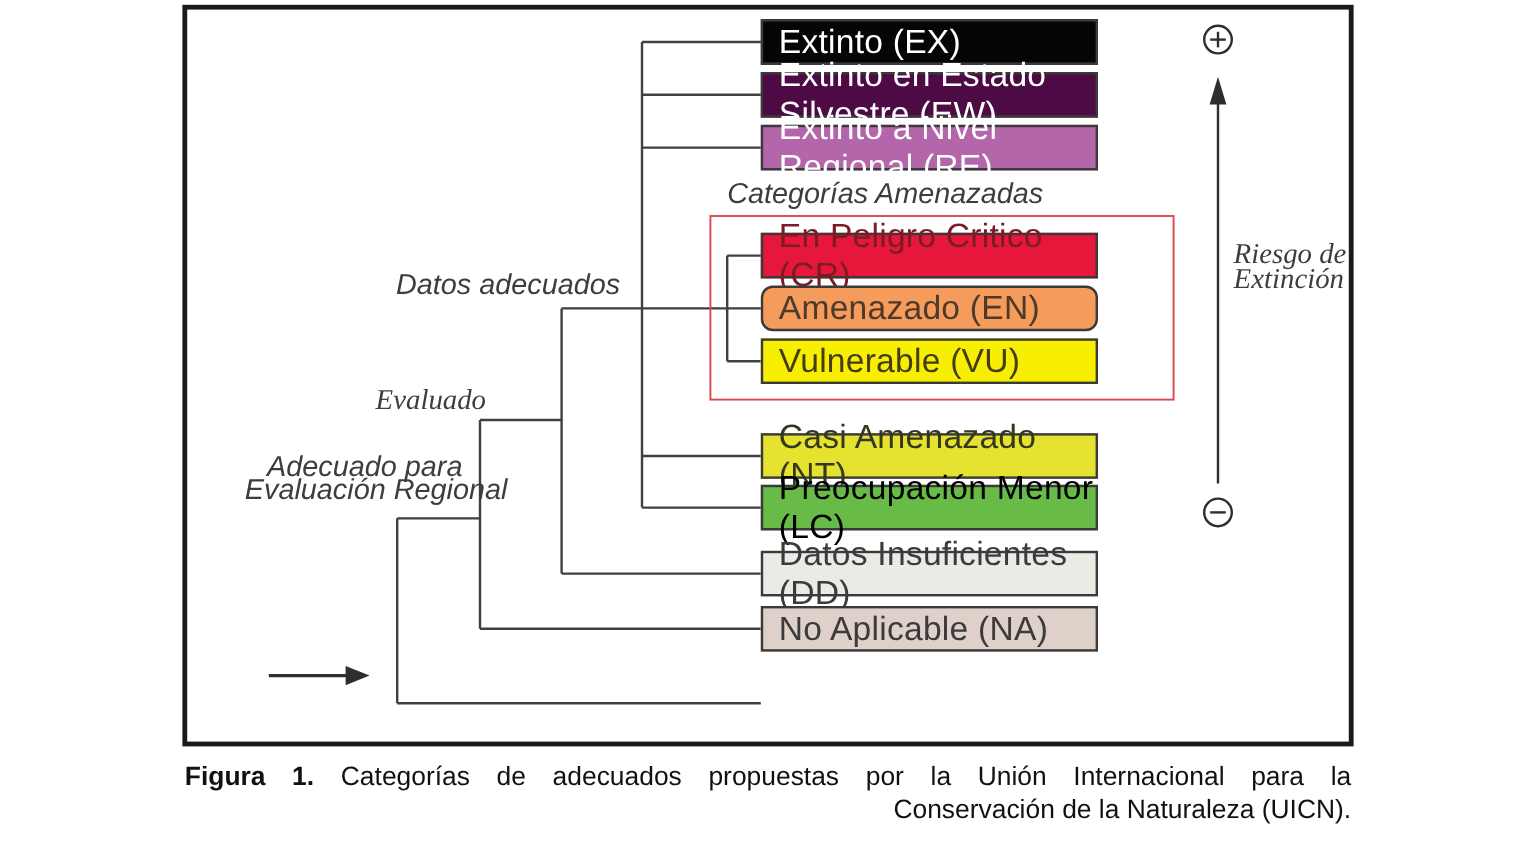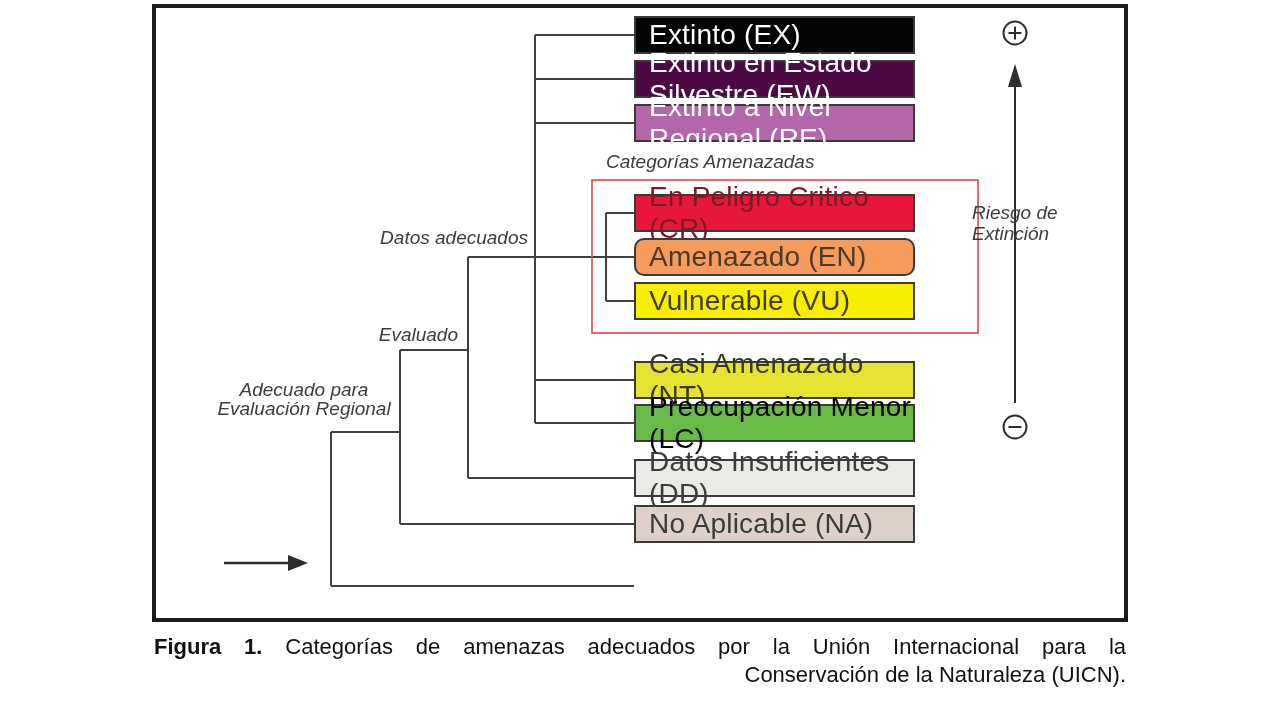--- a/index.html
+++ b/index.html
@@ -34,21 +34,21 @@
     border: 2px solid #3a3a3a;
     display: flex;
     align-items: center;
     padding-left: 13px;
     font-size: 28px;
     letter-spacing: 0.2px;
   }
   .tree-lbl {
     position: absolute;
     font-style: italic;
-    font-size: 19px;
+    font-size: 24px;
     color: #3d3d3d;
     line-height: 19px;
     white-space: nowrap;
   }
   .caption {
     position: absolute;
     left: 154px; top: 633px;
     width: 972px;
     font-size: 22px;
     line-height: 28px;
@@ -118,33 +118,33 @@
   <div class="cat-box" style="top: 104px; background-color: rgb(180, 102, 170); color: rgb(255, 255, 255);">Extinto a Nivel Regional (RE)</div>
   <div class="cat-box" style="top: 238px; background-color: rgb(245, 155, 92); color: rgb(77, 58, 42); border-radius: 10px;">Amenazado (EN)</div>
   <div class="cat-box" style="top: 282px; background-color: rgb(248, 239, 0); color: rgb(66, 61, 22);">Vulnerable (VU)</div>
   <div class="cat-box" style="top: 361px; background-color: rgb(229, 226, 48); color: rgb(52, 56, 28);">Casi Amenazado (NT)</div>
   <div class="cat-box" style="top: 404px; background-color: rgb(105, 187, 72); color: #000000;">Preocupación Menor (LC)</div>
   <div class="cat-box" style="top: 459px; background-color: rgb(233, 236, 229); color: rgb(59, 59, 59);">Datos Insuficientes (DD)</div>
   <div class="cat-box" style="top: 505px; background-color: rgb(221, 209, 201); color: rgb(59, 59, 59);">No Aplicable (NA)</div>
 
   <div class="tree-lbl" style="left:606px; top:152px;">Categorías Amenazadas</div>
 
-  <div class="tree-lbl" style="left:330px; top:228px; width:198px; text-align:right;">Datos adecuados</div>
+  <div class="tree-lbl" style="left:330px; top:228px; width:198px; ">Datos adecuados</div>
 
-  <div class="tree-lbl" style="left:260px; top:325px; width:198px; text-align:right;">Evaluado</div>
+  <div class="tree-lbl" style="left:260px; top:325px; width:198px; text-align:center;font-family:Liberation Serif, serif;">Evaluado</div>
 
   <div class="tree-lbl" style="left:204px; top:380px; width:200px; text-align:center;">
     <div>Adecuado para</div>
     <div>Evaluación Regional</div>
   </div>
 
 
-  <div class="tree-lbl" style="left:972px; top:202px; line-height:21px;">
+  <div class="tree-lbl" style="left:1028px; top:202px; line-height:21px;font-family:Liberation Serif, serif;">
     <div>Riesgo de</div>
     <div>Extinción</div>
   </div>
 
   <div class="caption">
-    <div class="cap-line1"><span class="cap-bold">Figura 1.</span> <span>Categorías de amenazas adecuados por la Unión Internacional para la</span></div>
+    <div class="cap-line1"><span class="cap-bold">Figura 1.</span> <span>Categorías de adecuados propuestas por la Unión Internacional para la</span></div>
     <div class="cap-line2">Conservación de la Naturaleza (UICN).</div>
   </div>
 
 </div>
 
 </body></html>

